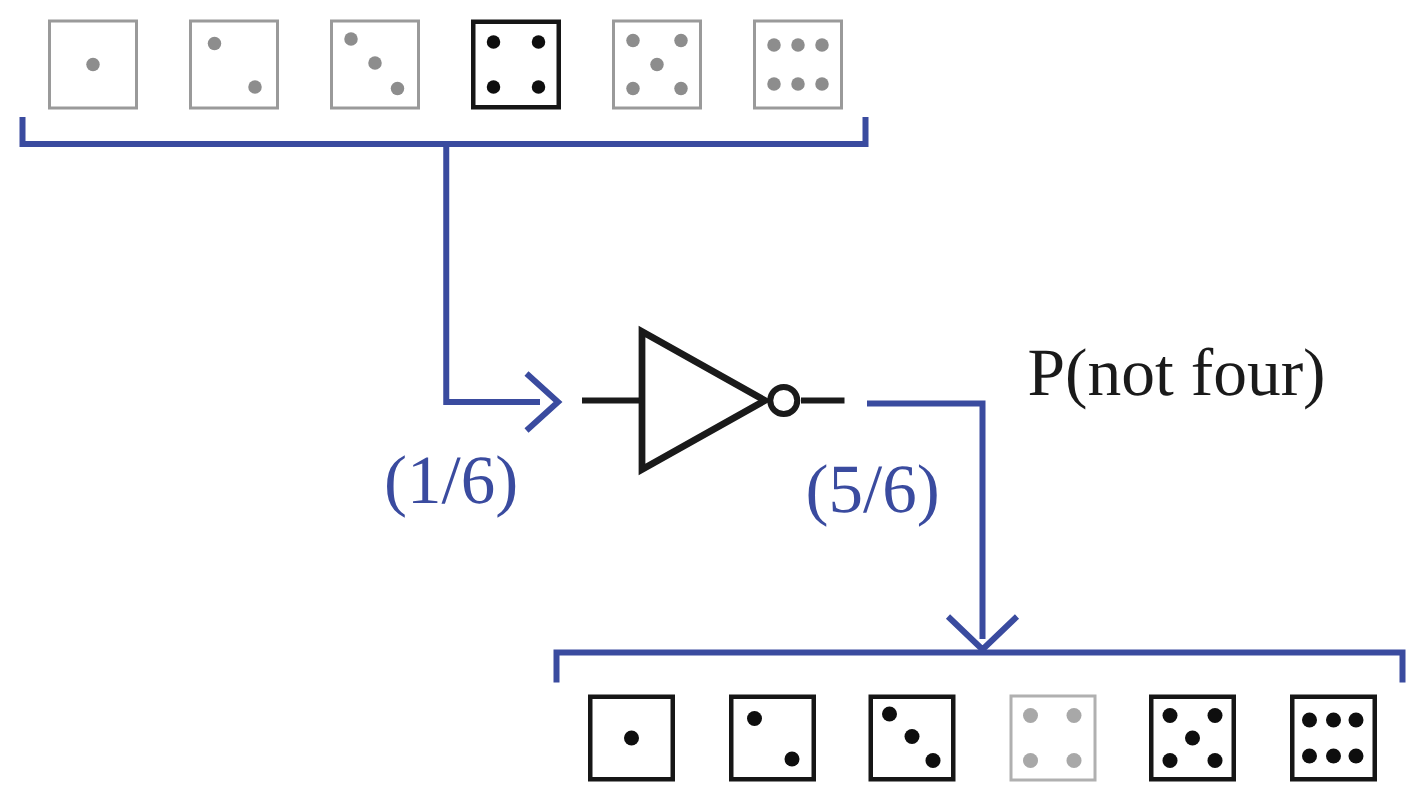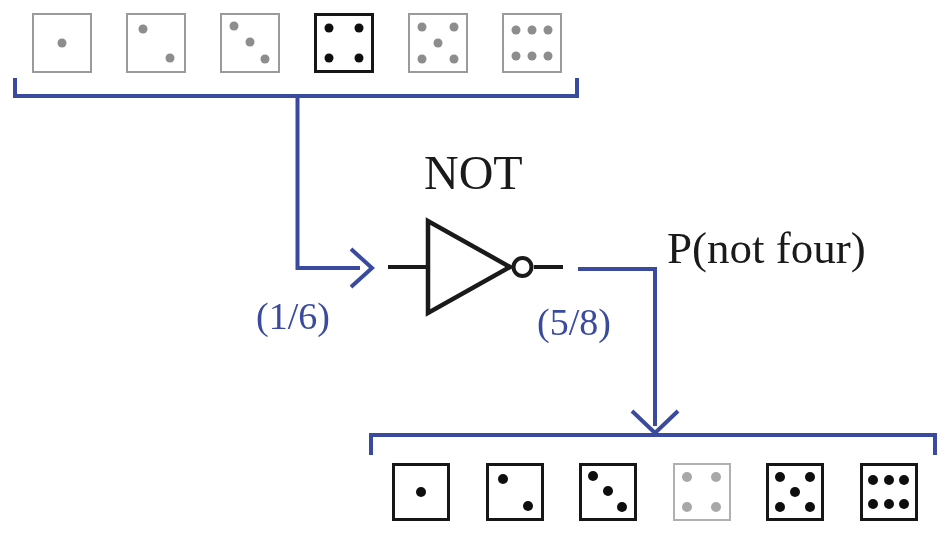--- a/index.html
+++ b/index.html
@@ -8,21 +8,21 @@
     width:950px;height:538px;
     background:#ffffff;
     font-family:"Liberation Serif","DejaVu Serif",serif;
     overflow:hidden;
   }
   .overlay{position:absolute;left:0;top:0;width:950px;height:538px;}
   .lbl{position:absolute;line-height:1;white-space:nowrap;}
   .lbl-ink{color:#1a1a1a;}
   .lbl-blue{color:#3a4b9f;}
   .lbl-p{font-size:45px;}
-  .lbl-frac{font-size:38px;text-align:right;}
+  .lbl-frac{font-size:46px;text-align:right;}
   .lbl-gate{font-size:48px;}
   .die{position:absolute;background:#ffffff;box-sizing:border-box;}
   .die .dot{position:absolute;border-radius:50%;transform:translate(-50%,-50%);}
   .row-top .die.muted{border:2px solid #9a9a9a;}
   .row-top .die.active{border:3px solid #161616;}
   .row-bottom .die.active{border:3px solid #161616;}
   .row-bottom .die.muted-light{border:2px solid #b0b0b0;}
   .row-top .dot{width:9px;height:9px;}
   .row-bottom .dot{width:10px;height:10px;}
 </style>
@@ -113,16 +113,15 @@
     <circle cx="522.5" cy="267" r="9" stroke-width="4" stroke="#1a1a1a"></circle>
     <path d="M 534 267 L 563 267" stroke-width="4" stroke="#1a1a1a"></path>
 
     <path d="M 578 269 L 655 269 L 655 426" stroke-width="4" stroke="#3a4b9f"></path>
     <path d="M 632 411 L 655 433 L 678 411" stroke-width="4" stroke-linejoin="miter" stroke="#3a4b9f"></path>
 
     <path d="M 371 455 L 371 435 L 935 435 L 935 455" stroke-width="4" stroke="#3a4b9f"></path>
   </svg>
 
   <div class="lbl lbl-blue lbl-frac" style="left:256px;top:297px;">(1/6)</div>
-  <div class="lbl lbl-ink lbl-gate" style="left:424px;top:149px;">NOT</div>
-  <div class="lbl lbl-blue lbl-frac" style="left:537px;top:303px;">(5/8)</div>
-  <div class="lbl lbl-ink lbl-p" style="left:667px;top:226px;">P(not four)</div>
+  <div class="lbl lbl-blue lbl-frac" style="left:537px;top:303px;">(5/6)</div>
+  <div class="lbl lbl-ink lbl-p" style="left:685px;top:226px;">P(not four)</div>
 </div>
 
 </body></html>

